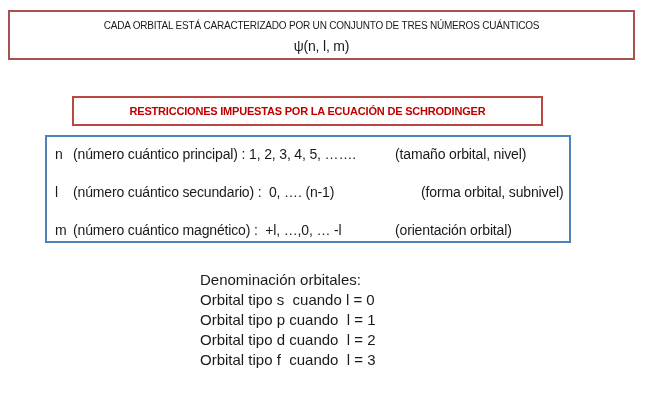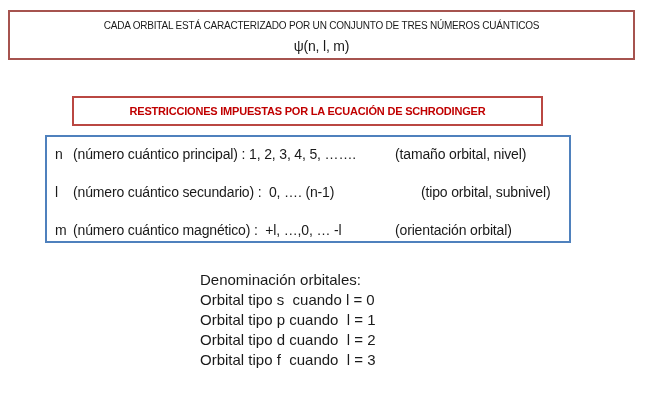--- a/index.html
+++ b/index.html
@@ -103,21 +103,21 @@
 
   <div class="quantum-box">
     <div class="qrow" id="qrow-n">
       <span class="q-sym">n</span>
       <span class="q-desc">(número cuántico principal) : 1, 2, 3, 4, 5, …….</span>
       <span class="q-meaning">(tamaño orbital, nivel)</span>
     </div>
     <div class="qrow" id="qrow-l">
       <span class="q-sym">l</span>
       <span class="q-desc">(número cuántico secundario) :  0, …. (n-1)</span>
-      <span class="q-meaning">(tipo orbital, subnivel)</span>
+      <span class="q-meaning">(forma orbital, subnivel)</span>
     </div>
     <div class="qrow" id="qrow-m">
       <span class="q-sym">m</span>
       <span class="q-desc">(número cuántico magnético) :  +l, …,0, … -l</span>
       <span class="q-meaning">(orientación orbital)</span>
     </div>
   </div>
 
   <div class="orbital-block">
     <span class="o-line">Denominación orbitales:</span>

